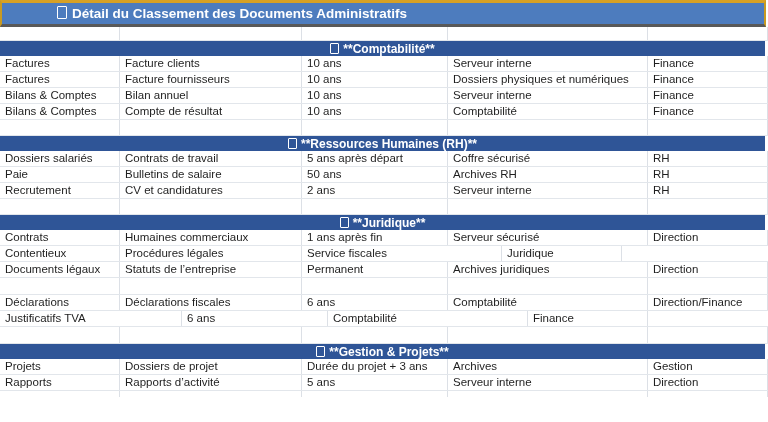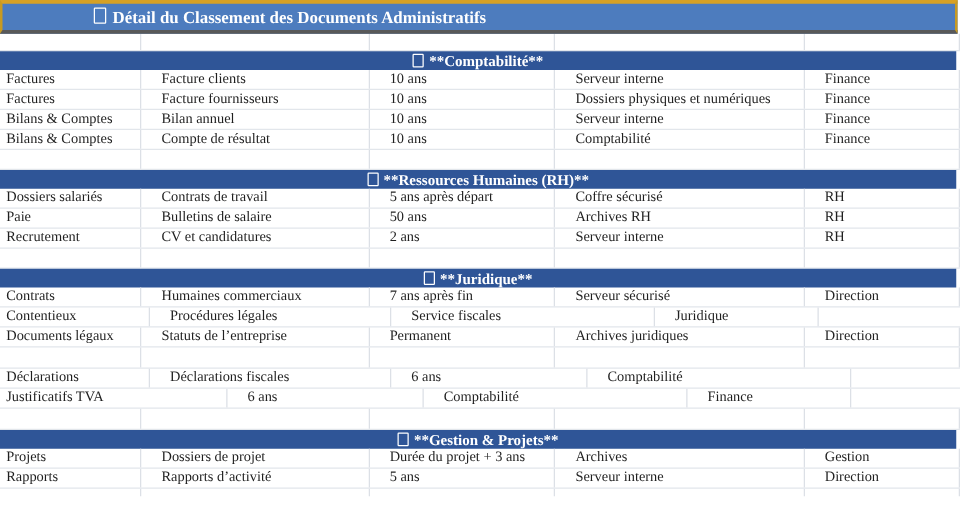--- a/index.html
+++ b/index.html
@@ -1,21 +1,21 @@
 <!DOCTYPE html>
 <html><head>
 <meta charset="utf-8">
 <style>
   html,body{margin:0;padding:0;}
   body{
     width:768px;height:422px;overflow:hidden;background:#ffffff;
     font-family:"Liberation Sans", sans-serif;color:#1f1f1f;
     -webkit-font-smoothing:antialiased;
   }
-  .sheet{position:relative;width:768px;height:422px;background:#ffffff;font-family:Liberation Serif, serif;}
+  .sheet{position:relative;width:768px;height:422px;background:#ffffff;}
 
   
   .title-bar{
     box-sizing:border-box;height:27px;width:766px;
     background:#4d7cbe;
     border-top:3px solid #d7a125;
     border-left:2px solid #c89a22;
     border-right:2px solid #c89a22;
     border-bottom:3px solid #595959;
     position:relative;
@@ -32,21 +32,21 @@
   .tofu.small{width:7px;height:9px;margin-right:4px;vertical-align:-1px;}
 
   
   .sec{
     box-sizing:border-box;height:15px;width:765px;background:#2f5597;
     color:#ffffff;font-weight:bold;font-size:12px;line-height:17px;
     text-align:center;white-space:nowrap;
   }
 
   
-  .r{display:flex;box-sizing:border-box;height:16px;border-bottom:1px solid #e2e6eb;gap:11px;}
+  .r{display:flex;box-sizing:border-box;height:16px;border-bottom:1px solid #e2e6eb;}
   .c{
     box-sizing:border-box;border-right:1px solid #dcе0e6;
     border-right:1px solid #dce0e6;
     padding:0 0 0 5px;font-size:11.5px;line-height:15px;
     white-space:nowrap;overflow:hidden;
   }
   .c0{width:120px}.c1{width:182px}.c2{width:146px}.c3{width:200px}.c4{width:120px}
 
   .sp14{height:14px}.sp16{height:16px}.sp17{height:17px}
   .sp6{height:6px;border-bottom:none}
@@ -134,21 +134,21 @@
       <div class="c c1"></div>
       <div class="c c2"></div>
       <div class="c c3"></div>
       <div class="c c4"></div>
   </div>
 
   <div class="sec"><span class="tofu small"></span><span>**Juridique**</span></div>
   <div class="r">
     <div class="c c0">Contrats</div>
       <div class="c c1">Humaines commerciaux</div>
-      <div class="c c2">7 ans après fin</div>
+      <div class="c c2">1 ans après fin</div>
       <div class="c c3">Serveur sécurisé</div>
       <div class="c c4">Direction</div>
   </div>
   <div class="r">
     <div class="c c0">Contentieux</div>
       <div class="c c1">Procédures légales</div>
       <div class="c c3">Service fiscales</div>
       <div class="c c4">Juridique</div>
   </div>
   <div class="r">
@@ -165,20 +165,21 @@
       <div class="c c2"></div>
       <div class="c c3"></div>
       <div class="c c4"></div>
   </div>
 
   <div class="r">
     <div class="c c0">Déclarations</div>
       <div class="c c1">Déclarations fiscales</div>
       <div class="c c2">6 ans</div>
       <div class="c c3">Comptabilité</div>
+      <div class="c c4">Direction/Finance</div>
   </div>
   <div class="r">
       <div class="c c1">Justificatifs TVA</div>
       <div class="c c2">6 ans</div>
       <div class="c c3">Comptabilité</div>
       <div class="c c4">Finance</div>
   </div>
 
   <div class="r sp17">
     <div class="c c0"></div>

